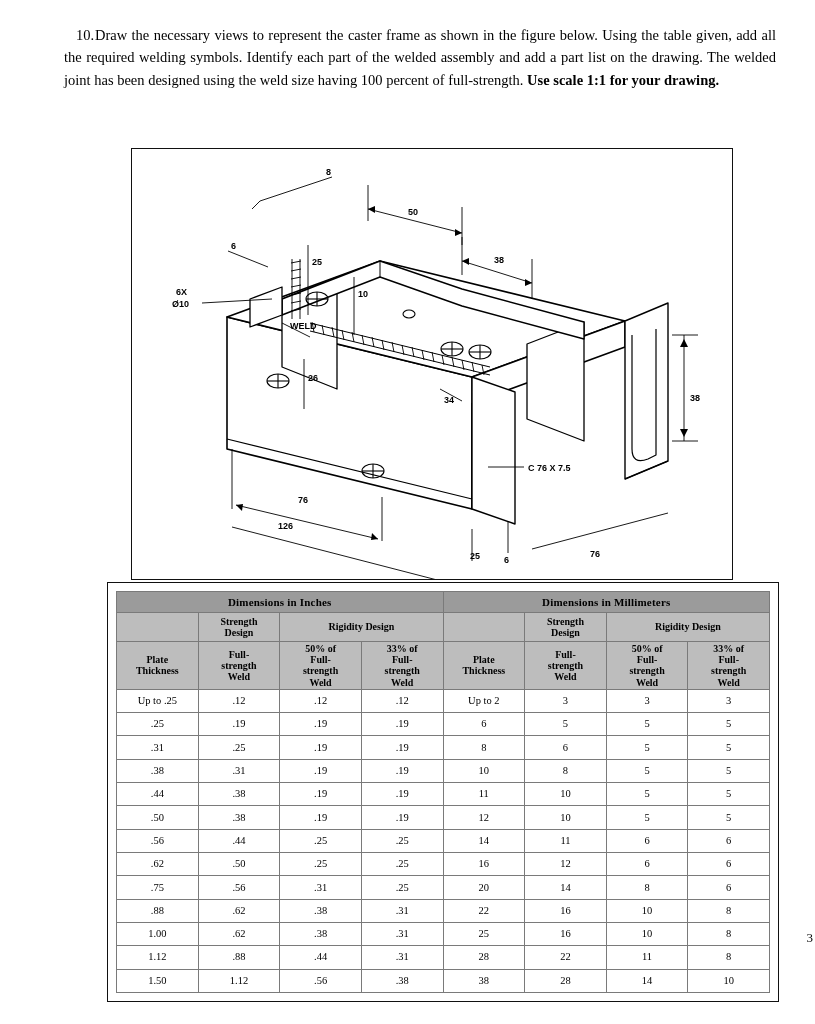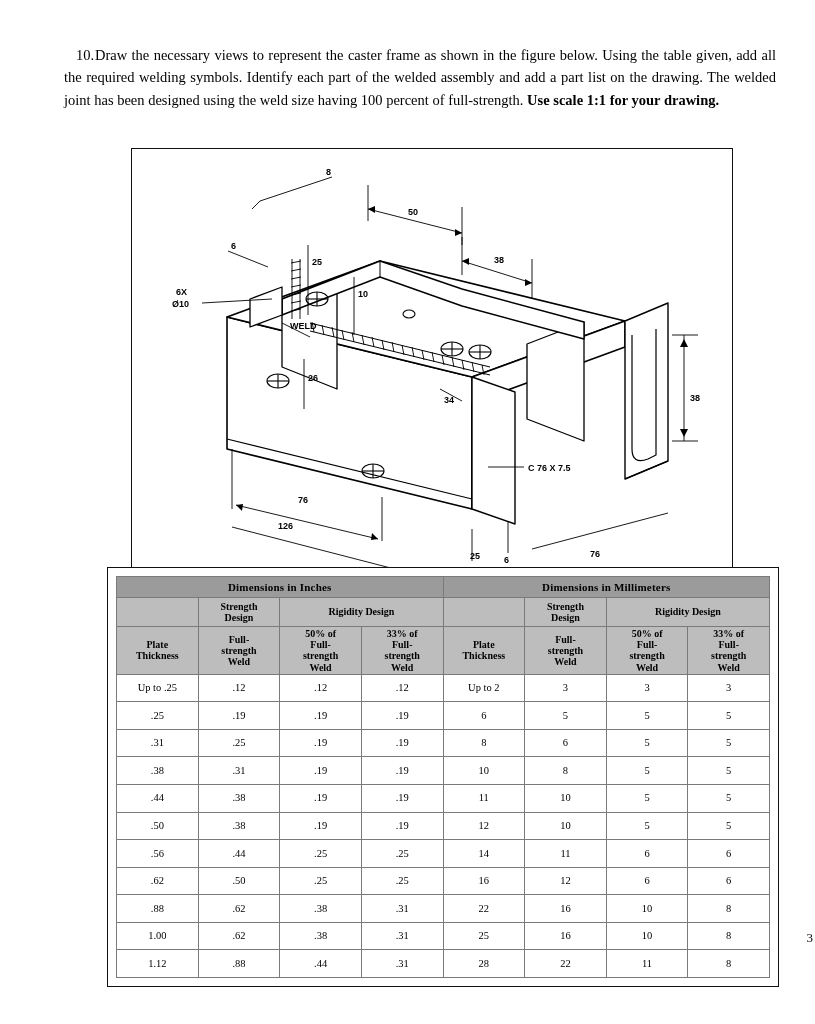--- a/index.html
+++ b/index.html
@@ -13,21 +13,21 @@
     position: relative;
     font-family: "Liberation Serif", serif;
     color: #000;
     overflow: hidden;
   }
 
   
   .question {
     position: absolute;
     left: 64px;
-    top: 44px;
+    top: 24px;
     width: 712px;
     font-size: 14.5px;
     line-height: 1.55;
     text-align: justify;
   }
   .question .qnum {
     position: absolute;
     left: 0;
     top: 0;
     width: 30px;
@@ -48,21 +48,21 @@
     border: 1px solid #111;
     background: #fff;
     overflow: hidden;
   }
   .figure-box svg { display: block; }
 
   
   .table-box {
     position: absolute;
     left: 107px;
-    top: 567px;
+    top: 582px;
     width: 672px;
     height: 420px;
     border: 1px solid #111;
     background: #fff;
     padding: 8px;
     box-sizing: border-box;
   }
   table.welds {
     border-collapse: collapse;
     width: 100%;
@@ -397,20 +397,30 @@
           <td>.62</td>
           <td>.50</td>
           <td>.25</td>
           <td>.25</td>
           <td>16</td>
           <td>12</td>
           <td>6</td>
           <td>6</td>
         </tr>
         <tr>
+          <td>.75</td>
+          <td>.56</td>
+          <td>.31</td>
+          <td>.25</td>
+          <td>20</td>
+          <td>14</td>
+          <td>8</td>
+          <td>6</td>
+        </tr>
+        <tr>
           <td>.88</td>
           <td>.62</td>
           <td>.38</td>
           <td>.31</td>
           <td>22</td>
           <td>16</td>
           <td>10</td>
           <td>8</td>
         </tr>
         <tr>
@@ -426,15 +436,25 @@
         <tr>
           <td>1.12</td>
           <td>.88</td>
           <td>.44</td>
           <td>.31</td>
           <td>28</td>
           <td>22</td>
           <td>11</td>
           <td>8</td>
         </tr>
+        <tr>
+          <td>1.50</td>
+          <td>1.12</td>
+          <td>.56</td>
+          <td>.38</td>
+          <td>38</td>
+          <td>28</td>
+          <td>14</td>
+          <td>10</td>
+        </tr>
       </tbody>
   </table>
 </div>
 
 </body></html>

